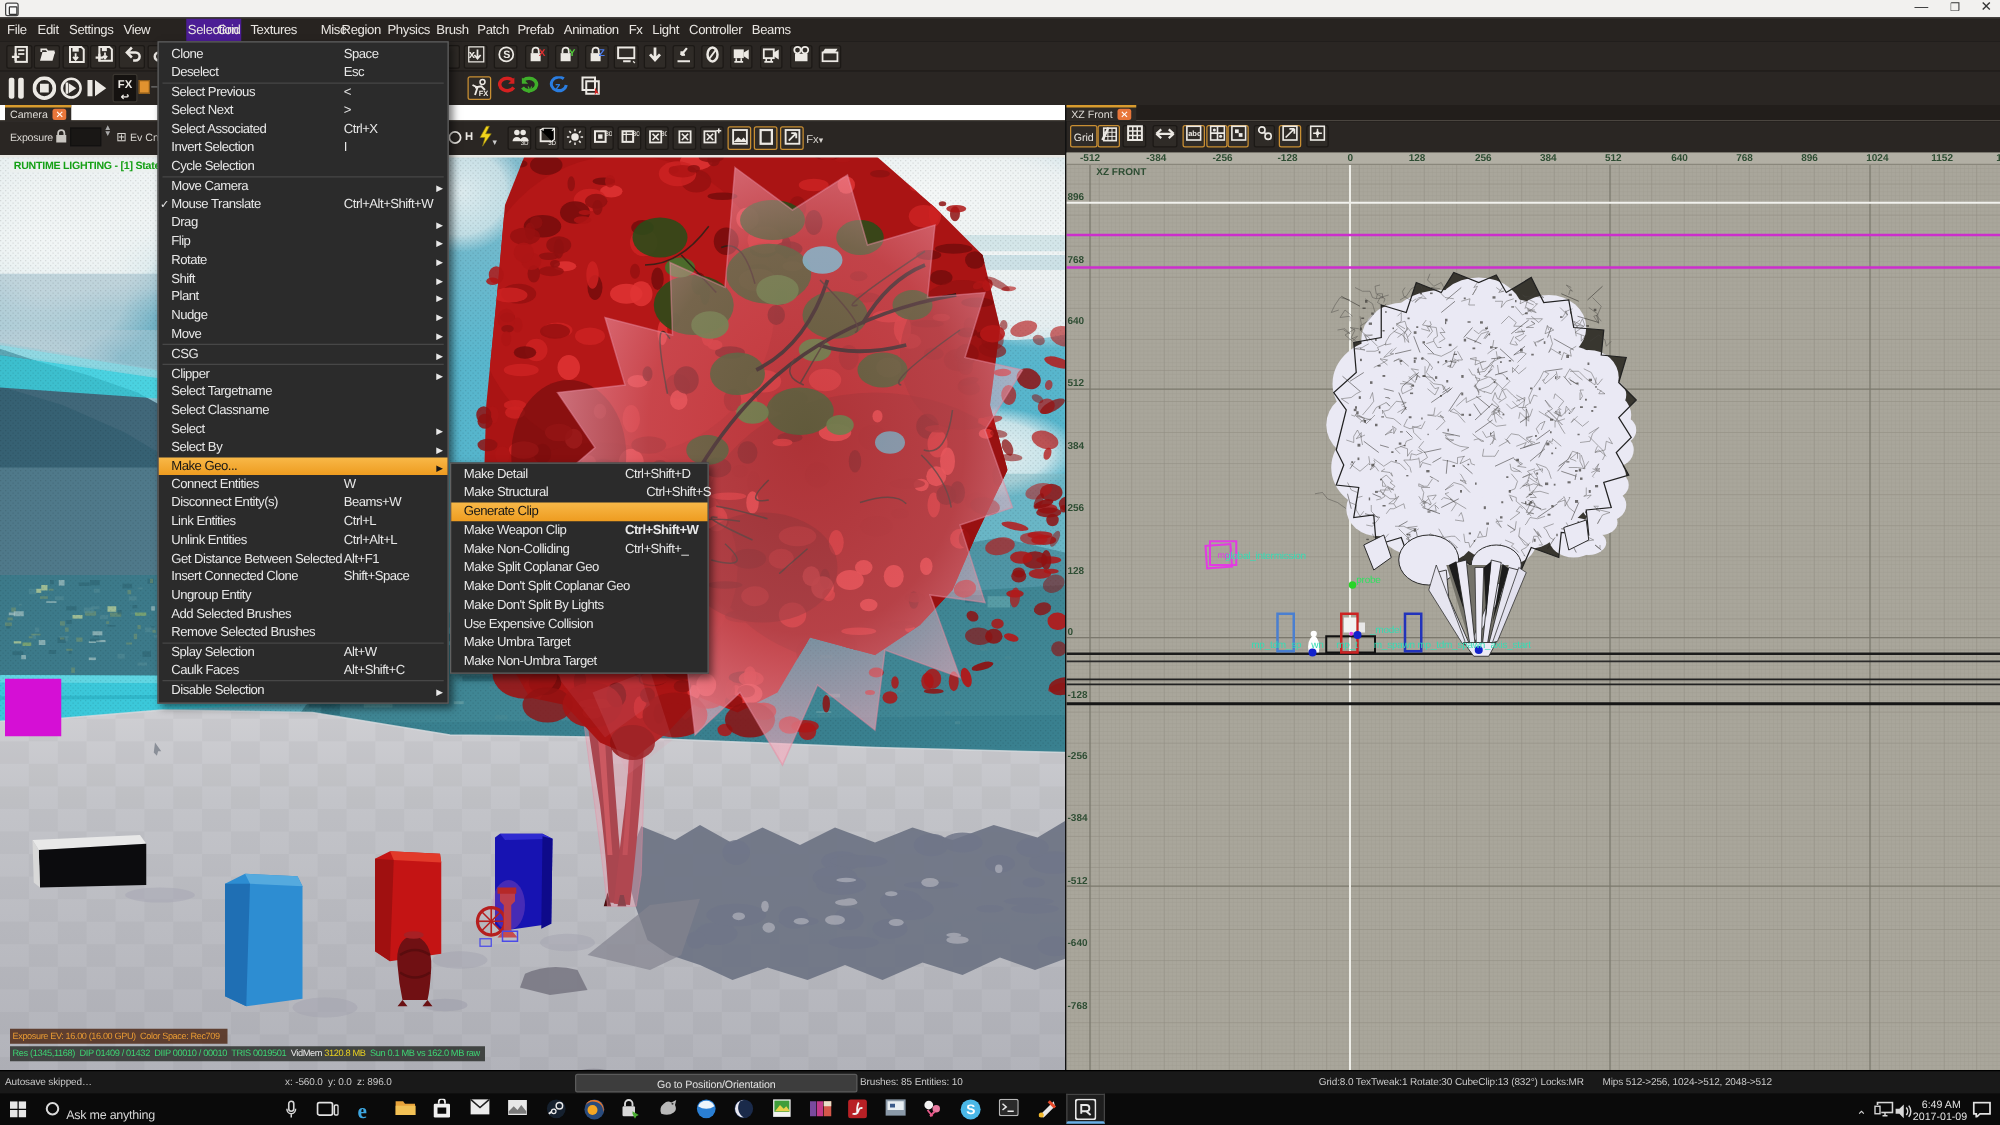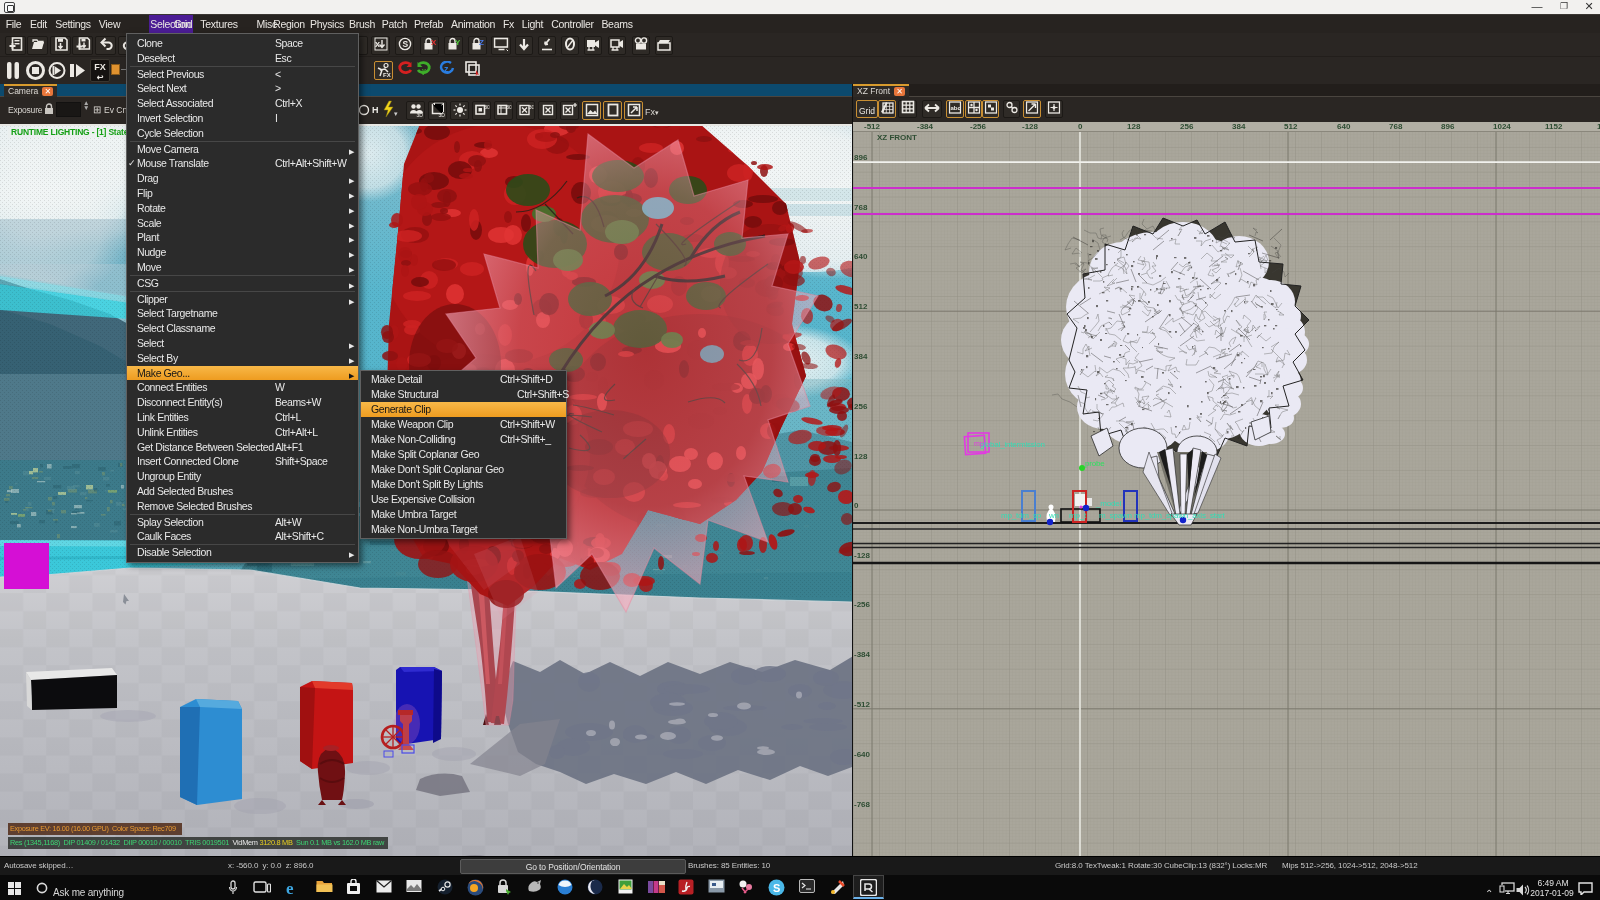--- a/index.html
+++ b/index.html
@@ -19,21 +19,21 @@
 #menubar .mi { position:absolute; top:0; height:19px; line-height:18px; font-size:10.5px; letter-spacing:-0.3px; color:#e9e6e2; text-align:center; }
 #menubar .mi.sel { background:#4c1d95;margin-left:24px; }
 
 
 #tb1 { position:absolute; left:0; top:33px; width:1600px; height:24px; background:#2a2623; border-bottom:1px solid #221e1b; }
 #tb2 { position:absolute; left:0; top:57px; width:1600px; height:27px; background:#2a2623; }
 .tbtn { position:absolute; background:#2f2b27; border:1px solid #1c1916; border-radius:2px; }
 .tbtn.orange { border:1px solid #c98f33; }
 
 
-#tabbarL { position:absolute; left:0; top:84px; width:852px; height:13px; background:#0c4a6e; border-bottom:1px solid #4a453f; }
+#tabbarL { position:absolute; left:0; top:84px; width:852px; height:13px; background:#ffffff; border-bottom:1px solid #4a453f; }
 #tabbarR { position:absolute; left:853px; top:84px; width:747px; height:13px; background:#221e1b; border-bottom:1px solid #4a453f; }
 .tab { position:absolute; top:0px; height:13px; background:#2e2a26; border-top:2px solid #d89b2e; color:#dedbd6; font-size:8.5px; line-height:11px; padding:0 4px; min-width:44px; }
 .tabx { display:inline-block; width:11px; height:9px; background:#e8763a; border-radius:2px; color:#fff; font-size:8px; line-height:9px; text-align:center; margin-left:4px; vertical-align:0px; }
 
 
 #expbar { position:absolute; left:0; top:97px; width:852px; height:27px; background:#2a2623; color:#d8d5d0; font-size:10px; }
 #rtoolbar { position:absolute; left:853px; top:97px; width:747px; height:25px; background:#2a2623; }
 
 
 #vpL { position:absolute; left:0; top:124px; width:852px; height:732px; background:#58aabf; overflow:hidden; }
@@ -2126,21 +2126,21 @@
     </div>
     <div class="pitem">
       <span class="lab">Flip</span>
       <span class="arr">▶</span>
     </div>
     <div class="pitem">
       <span class="lab">Rotate</span>
       <span class="arr">▶</span>
     </div>
     <div class="pitem">
-      <span class="lab">Scale</span>
+      <span class="lab">Shift</span>
       <span class="arr">▶</span>
     </div>
     <div class="pitem">
       <span class="lab">Plant</span>
       <span class="arr">▶</span>
     </div>
     <div class="pitem">
       <span class="lab">Nudge</span>
       <span class="arr">▶</span>
     </div>
@@ -2233,21 +2233,21 @@
     </div>
     <div class="pitem" style="height:15px;line-height:15px;">
       <span class="lab">Make Structural</span>
       <span class="sc" style="left:139px;margin-left:17px;">Ctrl+Shift+S</span>
     </div>
     <div class="pitem hl" style="height:15px;line-height:15px;">
       <span class="lab">Generate Clip</span>
     </div>
     <div class="pitem" style="height:15px;line-height:15px;">
       <span class="lab">Make Weapon Clip</span>
-      <span class="sc" style="left:139px;">Ctrl+Shift+W</span>
+      <span class="sc" style="left:139px;font-weight:bold;">Ctrl+Shift+W</span>
     </div>
     <div class="pitem" style="height:15px;line-height:15px;">
       <span class="lab">Make Non-Colliding</span>
       <span class="sc" style="left:139px;">Ctrl+Shift+_</span>
     </div>
     <div class="pitem" style="height:15px;line-height:15px;">
       <span class="lab">Make Split Coplanar Geo</span>
     </div>
     <div class="pitem" style="height:15px;line-height:15px;">
       <span class="lab">Make Don't Split Coplanar Geo</span>

